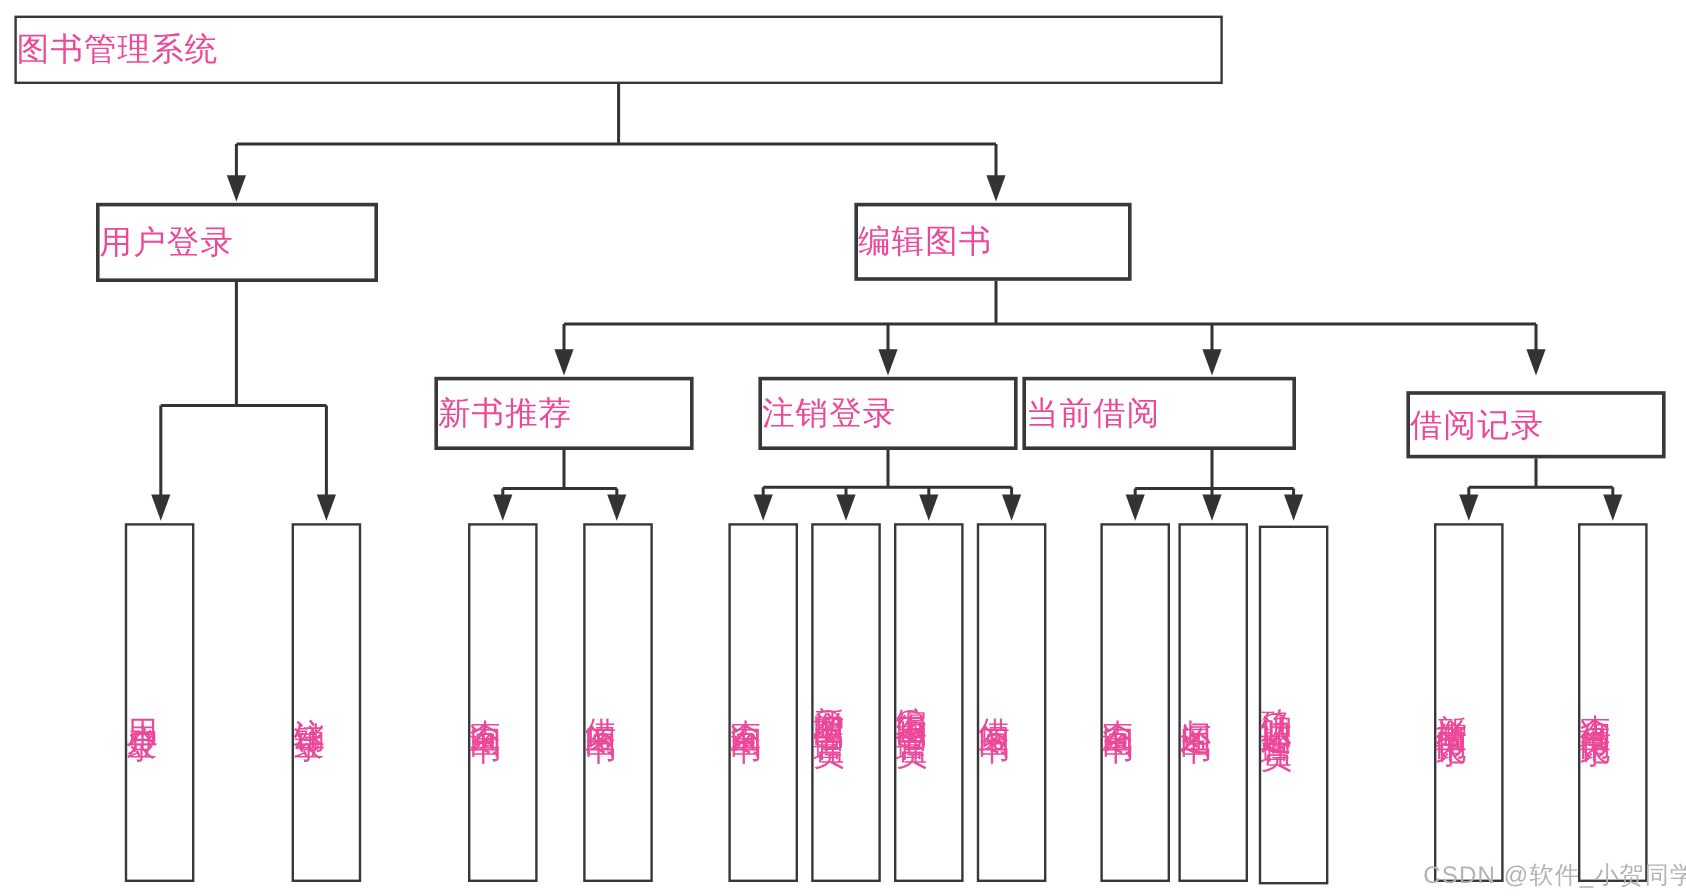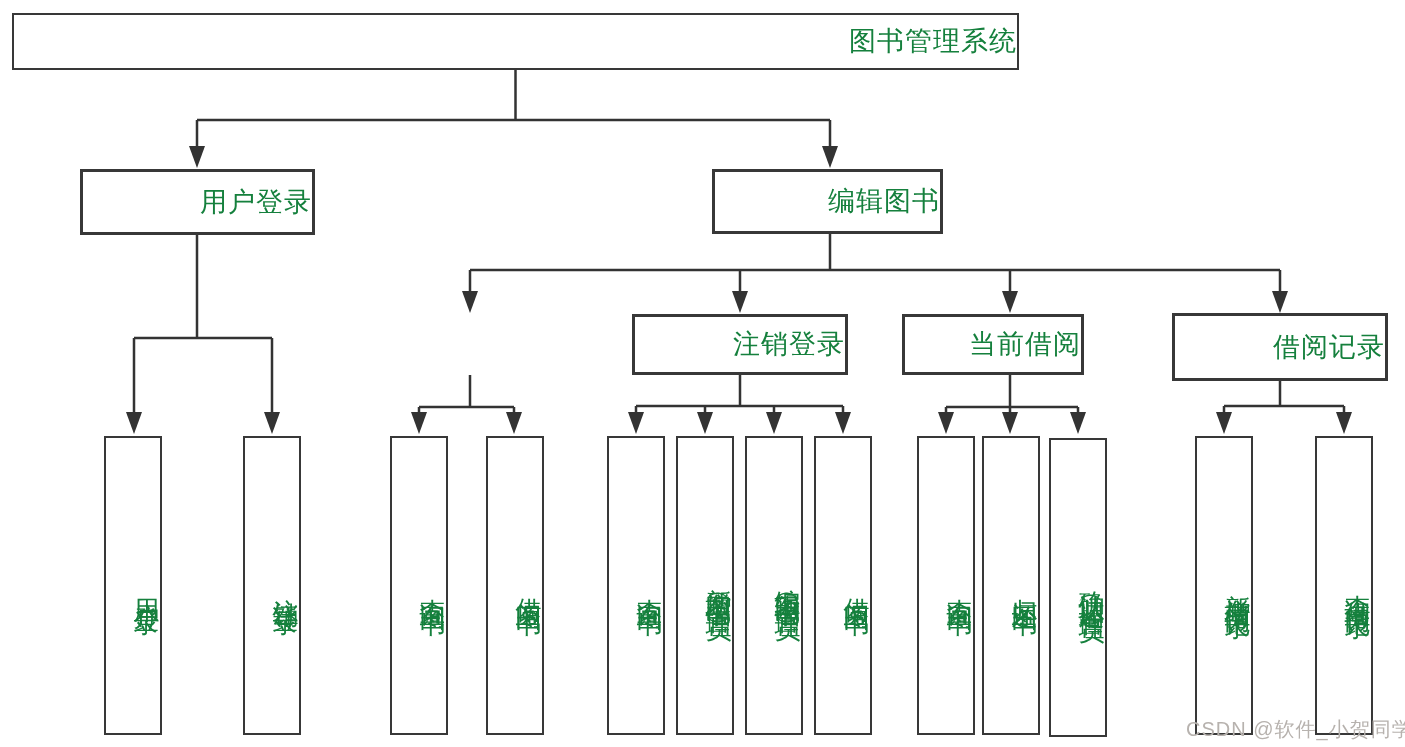--- a/index.html
+++ b/index.html
@@ -15,22 +15,22 @@
     position:absolute; left:0; top:0;
     width:1405px; height:747px;
     pointer-events:none;
   }
   .node {
     position:absolute;
     background:#ffffff;
     border:2px solid #383838;
     display:flex;
     align-items:center;
-    justify-content:flex-end;
-    color:#15803d;
+    justify-content:flex-start;
+    color:#ec4899;
   }
   .node.mid { border-width:3px; }
   .hbox span {
     font-size:27px;
     letter-spacing:1px;
     white-space:nowrap;
     line-height:1;
   }
   .vbox { width:58px; height:299px; }
   .vbox span {
@@ -98,27 +98,30 @@
     <span>图书管理系统</span>
   </div>
 
   <div class="node hbox mid" style="left:80px; top:169px; width:235px; height:66px">
     <span>用户登录</span>
   </div>
   <div class="node hbox mid" style="left:712px; top:169px; width:231px; height:65px">
     <span>编辑图书</span>
   </div>
 
+  <div class="node hbox mid" style="left:362px; top:314px; width:216px; height:61px">
+    <span>新书推荐</span>
+  </div>
   <div class="node hbox mid" style="left:632px; top:314px; width:216px; height:61px">
     <span>注销登录</span>
   </div>
-  <div class="node hbox mid" style="left:902px; top:314px; width:182px; height:61px">
+  <div class="node hbox mid" style="left:852px; top:314px; width:228px; height:61px">
     <span>当前借阅</span>
   </div>
-  <div class="node hbox mid" style="left:1172px; top:313px; width:216px; height:68px">
+  <div class="node hbox mid" style="left:1172px; top:326px; width:216px; height:56px">
     <span>借阅记录</span>
   </div>
 
   <div class="node vbox" style="left:104px; top:436px">
     <span>用户登录</span>
   </div>
   <div class="node vbox" style="left:243px; top:436px">
     <span>注销登录</span>
   </div>
 

